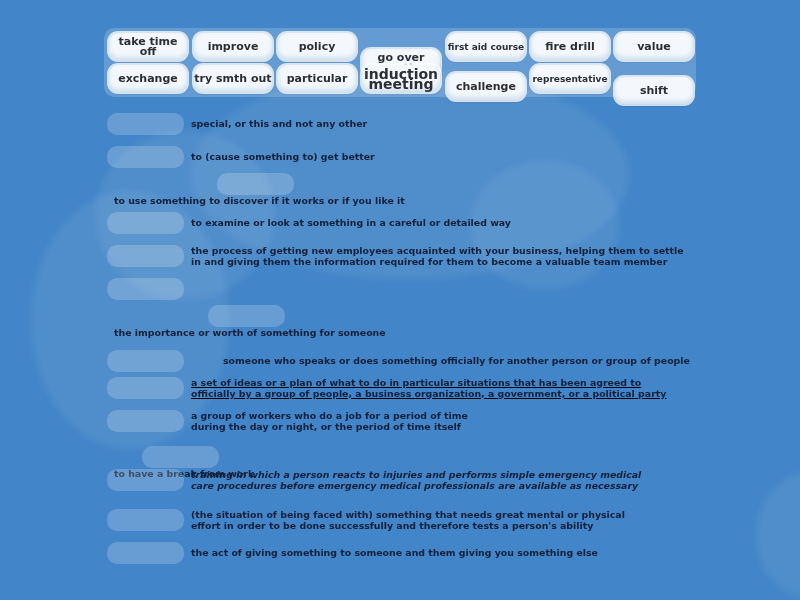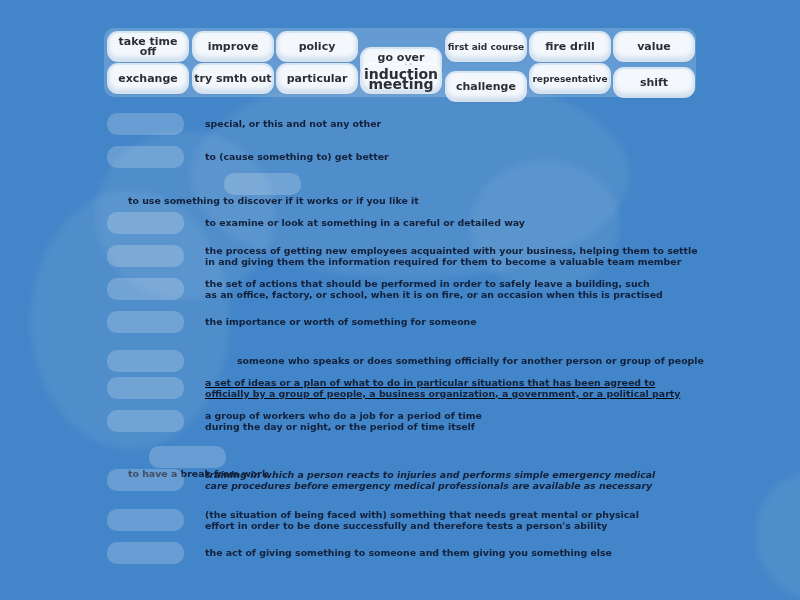--- a/index.html
+++ b/index.html
@@ -45,21 +45,21 @@
       height: 33px;
       display: flex; align-items: center;
     }
     .slot {
       width: 77px; height: 22px;
       background: rgba(255,255,255,0.2);
       border-radius: 10px;
       flex: none;
     }
     .def {
-      margin-left: 21px;
+      margin-left: 7px;
       color: #13203a;
       font-size: 9.4px;
       font-weight: bold;
       line-height: 11px;
       white-space: pre-line;
     }
   </style>
 </head>
 <body>
 
@@ -79,21 +79,21 @@
     <div class="tile small" style="left: 447px; top: 33px; white-space: pre-line;">first aid course</div>
     <div class="tile" style="left: 531px; top: 33px; white-space: pre-line;">fire drill</div>
     <div class="tile" style="left: 615px; top: 33px; white-space: pre-line;">value</div>
     <div class="tile" style="left: 109px; top: 65px; white-space: pre-line;">exchange</div>
     <div class="tile" style="left: 194px; top: 65px; white-space: pre-line;">try smth out</div>
     <div class="tile" style="left: 278px; top: 65px; white-space: pre-line;">particular</div>
     <div class="tile two-line" style="left: 362px; top: 65px; white-space: pre-line;">induction
 meeting</div>
     <div class="tile" style="left: 447px; top: 65px; white-space: pre-line; margin-top: 8px;">challenge</div>
     <div class="tile small" style="left: 531px; top: 65px; white-space: pre-line;">representative</div>
-    <div class="tile" style="left: 615px; top: 69px; white-space: pre-line;">shift</div>
+    <div class="tile" style="left: 615px; top: 77px; white-space: pre-line;">shift</div>
   </div>
 <div id="rows">
     <div class="row" style="top: 107px;">
       <div class="slot"></div>
       <div class="def">special, or this and not any other</div>
     </div>
     <div class="row" style="top: 140px;">
       <div class="slot"></div>
       <div class="def">to (cause something to) get better</div>
     </div>
@@ -105,24 +105,22 @@
       <div class="slot"></div>
       <div class="def">to examine or look at something in a careful or detailed way</div>
     </div>
     <div class="row" style="top: 239px;">
       <div class="slot"></div>
       <div class="def">the process of getting new employees acquainted with your business, helping them to settle
 in and giving them the information required for them to become a valuable team member</div>
     </div>
     <div class="row" style="top: 272px;">
       <div class="slot"></div>
-      <div class="def">the set of actions that should be performed in order to safely leave a building, such
-as an office, factory, or school, when it is on fire, or an occasion when this is practised</div>
     </div>
-    <div class="row" style="top: 305px;">
+    <div class="row" style="top: 305px; flex-direction: column;">
       <div class="slot"></div>
       <div class="def">the importance or worth of something for someone</div>
     </div>
     <div class="row" style="top: 344px; gap: 32px;">
       <div class="slot"></div>
       <div class="def">someone who speaks or does something officially for another person or group of people</div>
     </div>
     <div class="row" style="top: 371px; text-decoration: underline;">
       <div class="slot"></div>
       <div class="def">a set of ideas or a plan of what to do in particular situations that has been agreed to

